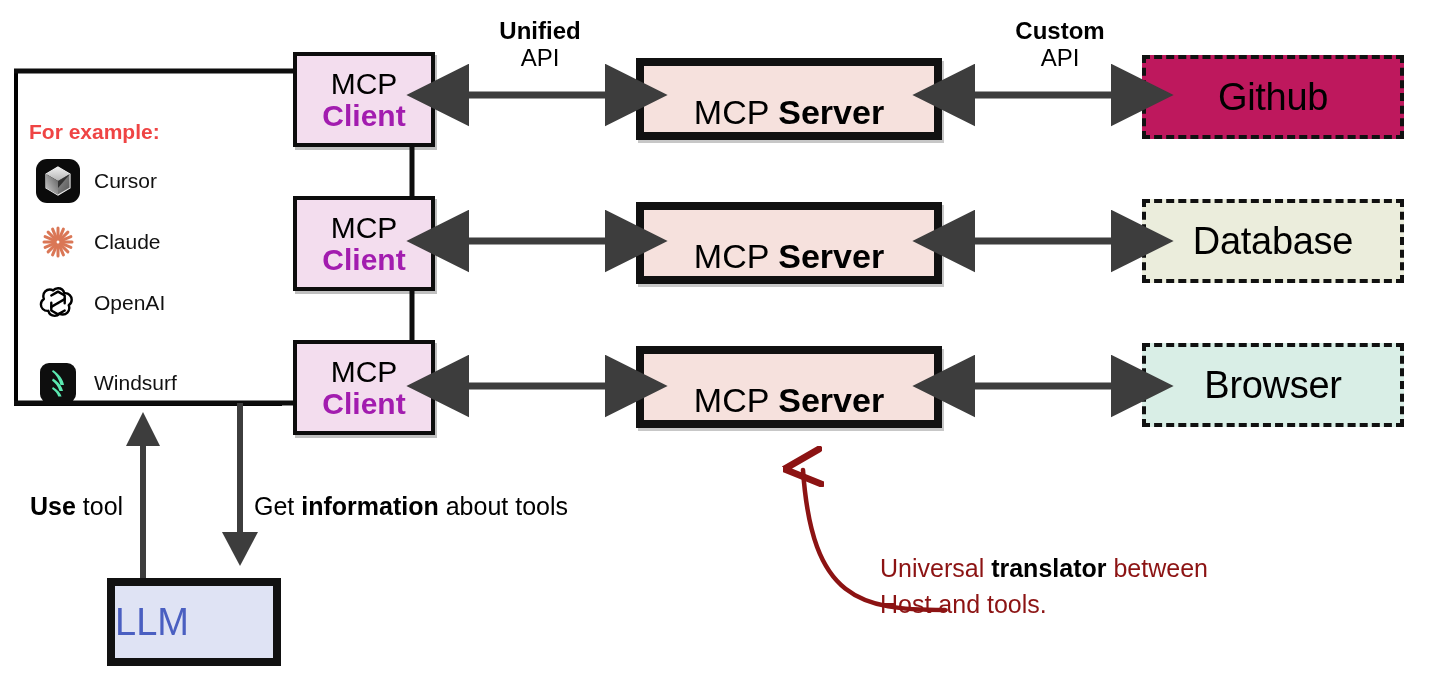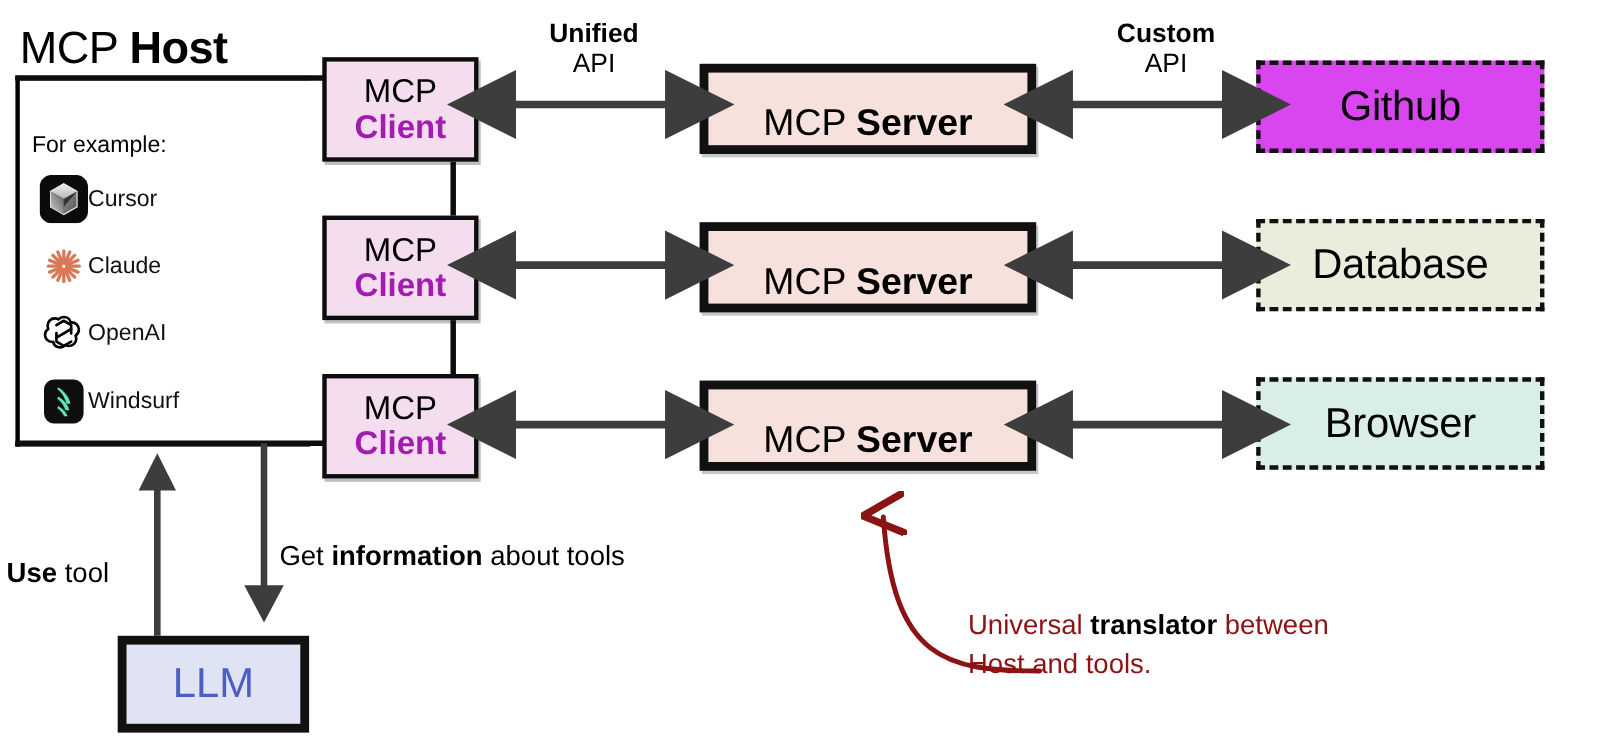--- a/index.html
+++ b/index.html
@@ -37,32 +37,33 @@
     left: 14px; top: 69px;
     width: 268px; height: 337px;
     border: 4px solid #000;
     border-right: none;
     background: transparent;
   }
 
   #for-example {
     left: 29px; top: 120px;
     font-size: 21px;
-    font-weight: normal;
-    color: #000000;
+    font-weight: bold;
+    color: #ef4444;
     white-space: nowrap;
   }
 
   .example-row {
     position: absolute;
     left: 36px;
     width: 210px;
     height: 46px;
     display: flex;
     align-items: center;
+    gap: 14px;
   }
   .example-label {
     font-size: 21px;
     color: #111;
     white-space: nowrap;
   }
   .ex-icon { width: 44px; height: 44px; flex: 0 0 44px; position: relative; }
 
   
   .client-box {
@@ -128,21 +129,21 @@
     white-space: nowrap;
   }
   .bottom-label .b { font-weight: bold; }
 
   
   #llm-box {
     left: 107px; top: 578px;
     width: 174px; height: 88px;
     border: 8px solid #111111;
     background: #dfe3f4;
-    display: flex; align-items: center; justify-content: center;
+    display: flex; align-items: center; 
     box-sizing: border-box;
   }
   #llm-box .txt { font-size: 38px; color: #4a5fc1; font-weight: normal; letter-spacing: 0px; }
 
   
   #annotation {
     position: absolute;
     left: 880px; top: 551px;
     width: 420px;
     text-align: left;
@@ -152,23 +153,20 @@
   }
   #annotation .b { font-weight: bold; color: #000; }
 
   svg.overlay { position: absolute; left: 0; top: 0; width: 1456px; height: 685px; pointer-events: none; }
 </style>
 </head>
 <body>
 
 <div id="canvas">
 
-  <div class="abs" id="host-title">
-    <span class="r">MCP </span><span class="b">Host</span>
-  </div>
 
   <div class="abs" id="host-box"></div>
 
   <div class="abs" id="for-example">For example:</div>
 
   <div class="example-row" style="top:158px;">
     <span class="ex-icon">
       <svg width="44" height="44" viewBox="0 0 44 44">
         <rect x="0" y="0" width="44" height="44" rx="11" fill="#0b0b0b"></rect>
         <defs>
@@ -229,21 +227,21 @@
           <path d="M15.3 14.5l6.7-3.9 6.7 3.9v7.7"></path>
           <path d="M28.7 29.5l-6.7 3.9-6.7-3.9v-7.7"></path>
           <path d="M22 22l6.7-3.9"></path>
           <path d="M22 22l-6.7 3.9"></path>
         </g>
       </svg>
     </span>
     <span class="example-label">OpenAI</span>
   </div>
 
-  <div class="example-row" style="top:342px;">
+  <div class="example-row" style="top:360px;">
     <span class="ex-icon">
       <svg width="44" height="44" viewBox="0 0 44 44">
         <rect x="4" y="2" width="36" height="40" rx="9" fill="#0e0e0e"></rect>
         <g fill="#5be8b0">
           <path d="M17 9 C23 13 27 18 28 24 L24.5 24 C23 18.5 20 13.6 16 10.6 Z"></path>
           <path d="M17 17.5 C22.5 21 26 25 27 30 L23.5 30 C22 25.8 19.6 22.2 16 19.6 Z"></path>
           <path d="M17 26 C21.6 29 24.6 32 25.6 35.5 L22.3 35.5 C21.2 32.6 19.2 30 16 27.8 Z"></path>
         </g>
       </svg>
     </span>
@@ -266,40 +264,40 @@
   <div class="server-box" style="left:636px; top:58px;">
     <span class="txt"><span>MCP </span><span class="b">Server</span></span>
   </div>
   <div class="server-box" style="left:636px; top:202px;">
     <span class="txt"><span>MCP </span><span class="b">Server</span></span>
   </div>
   <div class="server-box" style="left:636px; top:346px;">
     <span class="txt"><span>MCP </span><span class="b">Server</span></span>
   </div>
 
-  <div class="tool-box" style="left:1142px; top:55px; background:#d946ef;align-items:center;">
+  <div class="tool-box" style="left:1142px; top:55px; background:#be185d;align-items:center;">
     <span class="txt">Github</span>
   </div>
   <div class="tool-box" style="left:1142px; top:199px; background:#ebeddc;">
     <span class="txt">Database</span>
   </div>
   <div class="tool-box" style="left:1142px; top:343px; background:#d9eee6;">
     <span class="txt">Browser</span>
   </div>
 
   <div class="api-label" style="left:450px; top:18px; width:180px;">
     <span class="top">Unified</span>
     <span class="bot">API</span>
   </div>
   <div class="api-label" style="left:970px; top:18px; width:180px;">
     <span class="top">Custom</span>
     <span class="bot">API</span>
   </div>
 
-  <div class="bottom-label" style="left:6px; top:492px;margin-top:15px;">
+  <div class="bottom-label" style="left:30px; top:492px;">
     <span class="b">Use</span><span> tool</span>
   </div>
   <div class="bottom-label" style="left:254px; top:492px;">
     <span>Get </span><span class="b">information</span><span> about tools</span>
   </div>
 
   <div class="abs" id="llm-box">
     <span class="txt">LLM</span>
   </div>
 

